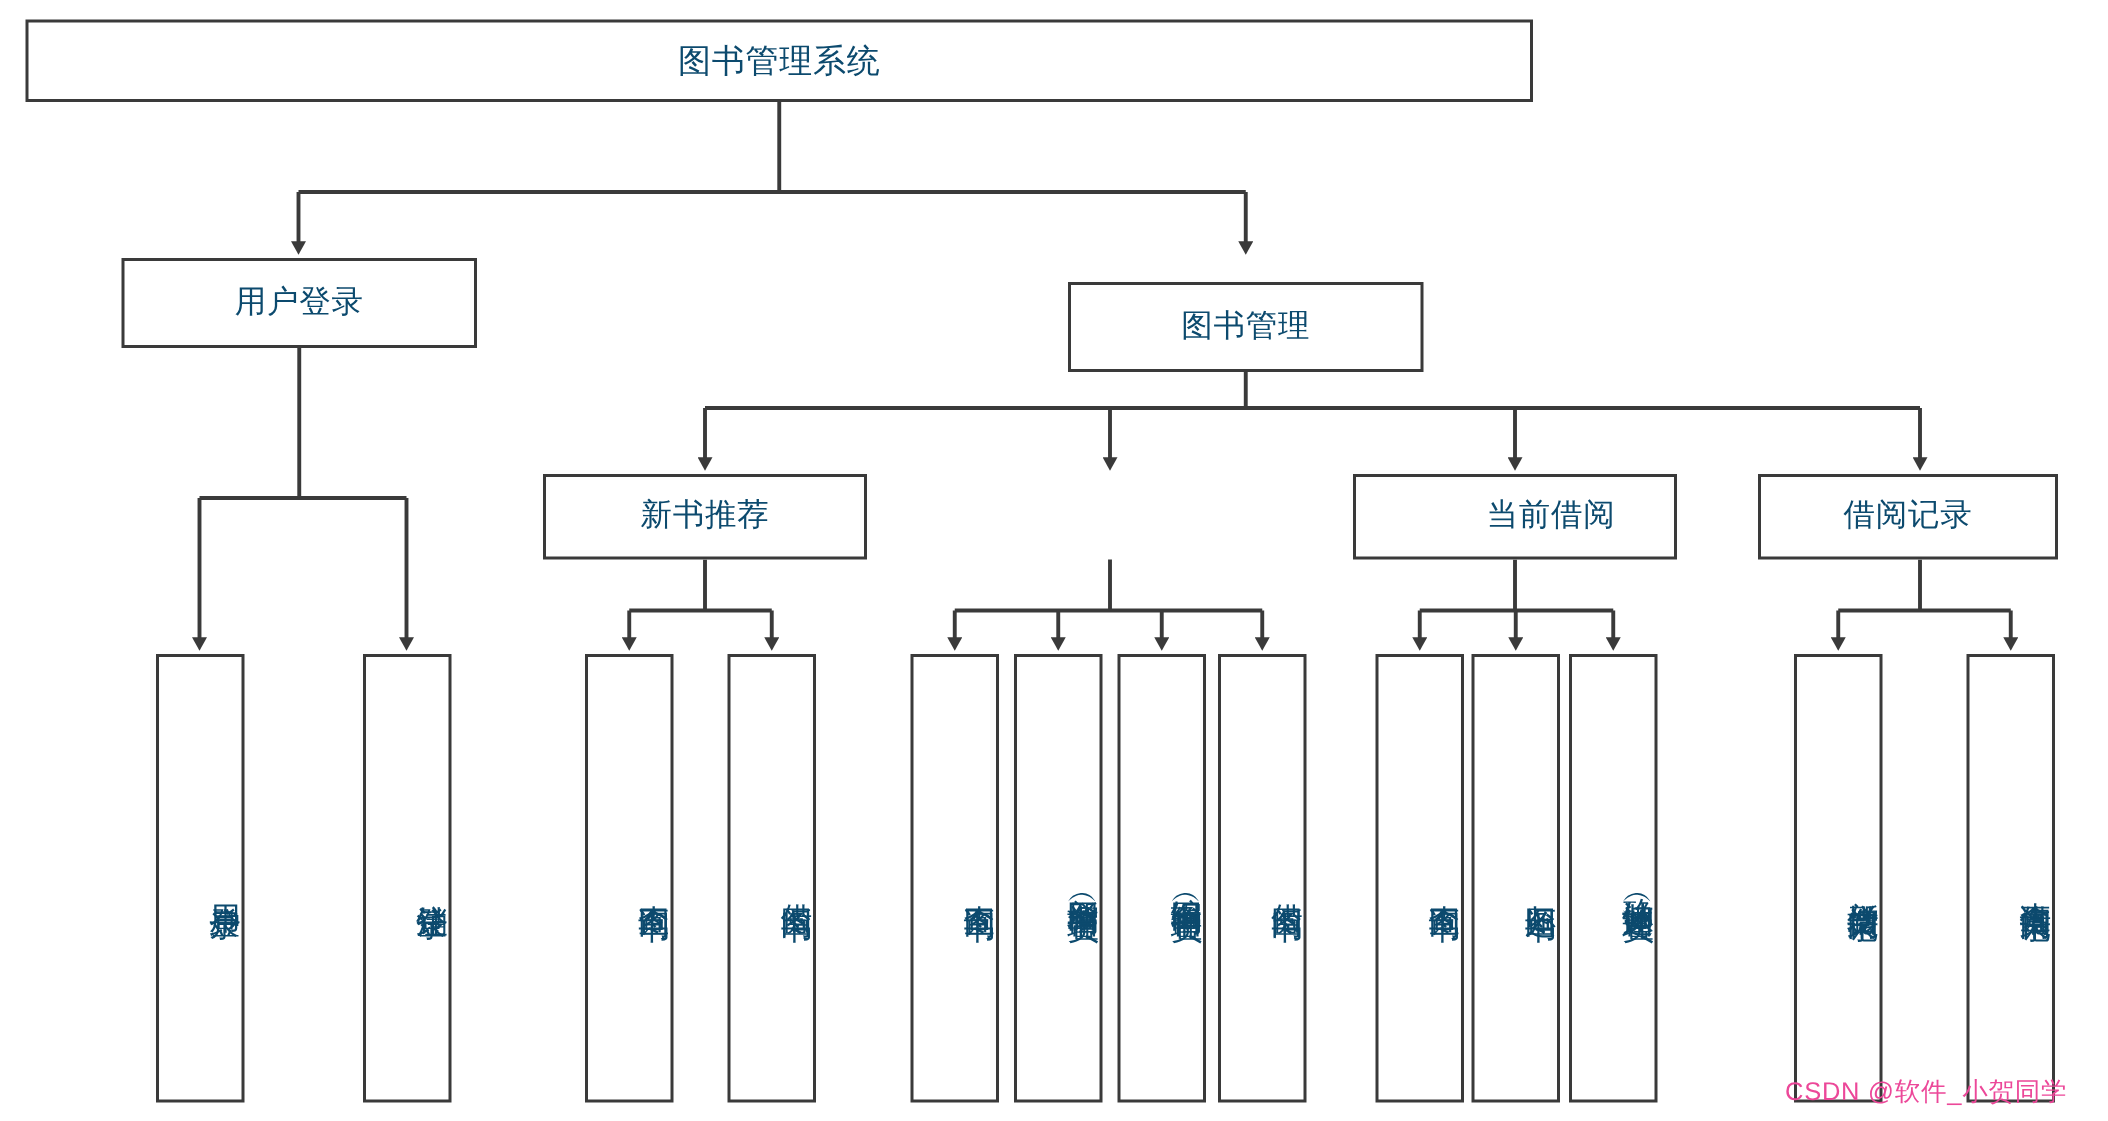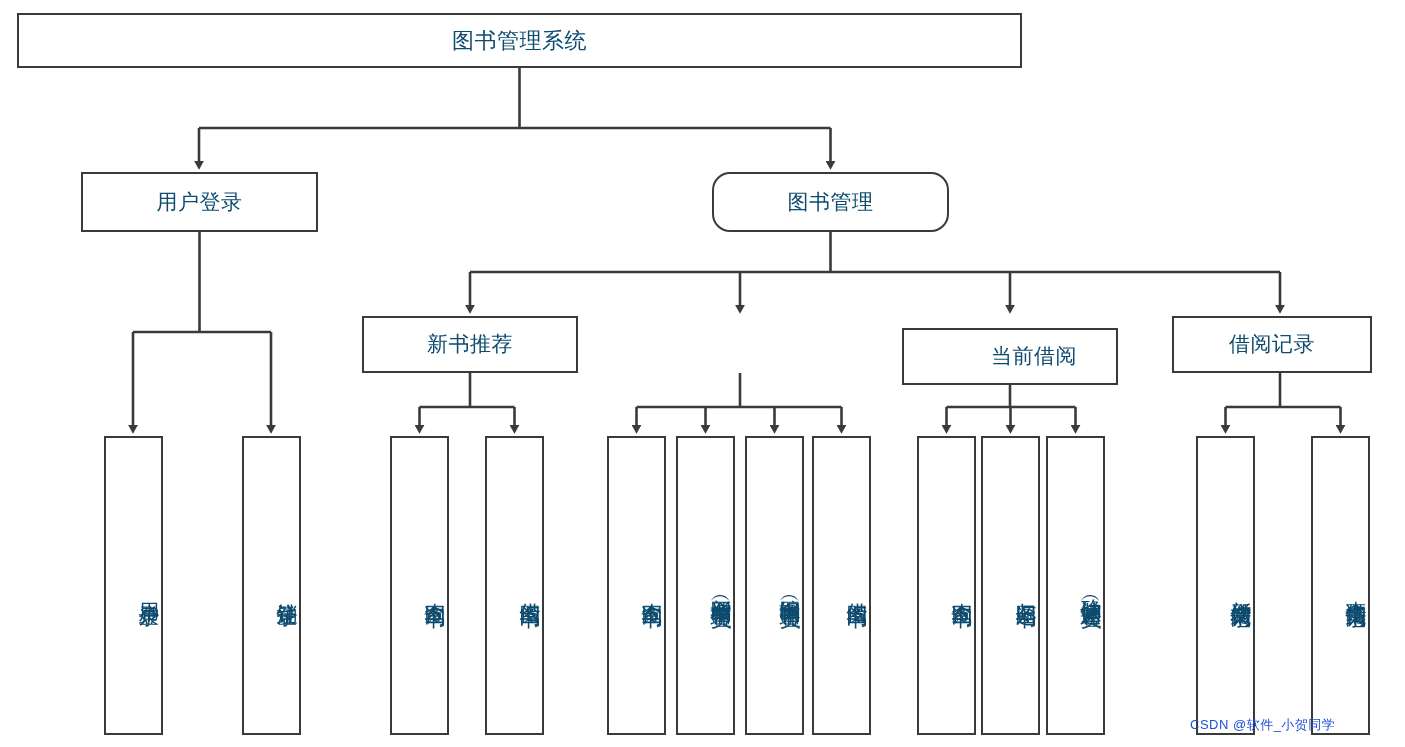--- a/index.html
+++ b/index.html
@@ -47,22 +47,22 @@
     text-orientation: upright;
     font-size: 21px;
     letter-spacing: 1.5px;
     padding-top: 6px;
     align-items: flex-start;
     justify-content: center;
   }
   .level-root { font-size: 22px; }
   .watermark {
     position: absolute;
-    color: #1d4ed8;
-    font-size: 13px;
+    color: #ec4899;
+    font-size: 17px;
     white-space: nowrap;
     letter-spacing: 0.5px;
   }
 </style>
 </head>
 <body>
 
 <div id="diagram-root">
 
   <svg id="edges-layer" viewBox="0 0 1405 747" width="1405" height="747">
@@ -115,28 +115,28 @@
     </g>
   </svg>
 
   <div class="node node-h level-root" style="left:17px; top:13px; width:1005px; height:55px;">
     <span>图书管理系统</span>
   </div>
 
   <div class="node node-h" style="left:81px; top:172px; width:237px; height:60px;">
     <span>用户登录</span>
   </div>
-  <div class="node node-h" style="left:712px; top:172px; width:237px; height:60px;border-radius:18px;">
+  <div class="node node-h" style="left:712px; top:188px; width:237px; height:60px;">
     <span>图书管理</span>
   </div>
 
   <div class="node node-h" style="left:362px; top:316px; width:216px; height:57px;">
     <span>新书推荐</span>
   </div>
-  <div class="node node-h" style="left:902px; top:328px; width:216px; height:57px;padding-left:48px;">
+  <div class="node node-h" style="left:902px; top:316px; width:216px; height:57px;padding-left:48px;">
     <span>当前借阅</span>
   </div>
   <div class="node node-h" style="left:1172px; top:316px; width:200px; height:57px;">
     <span>借阅记录</span>
   </div>
 
   <div class="node node-v" style="left:104px; top:436px; width:59px; height:299px;">
     <span>用户登录</span>
   </div>
   <div class="node node-v" style="left:242px; top:436px; width:59px; height:299px;">

